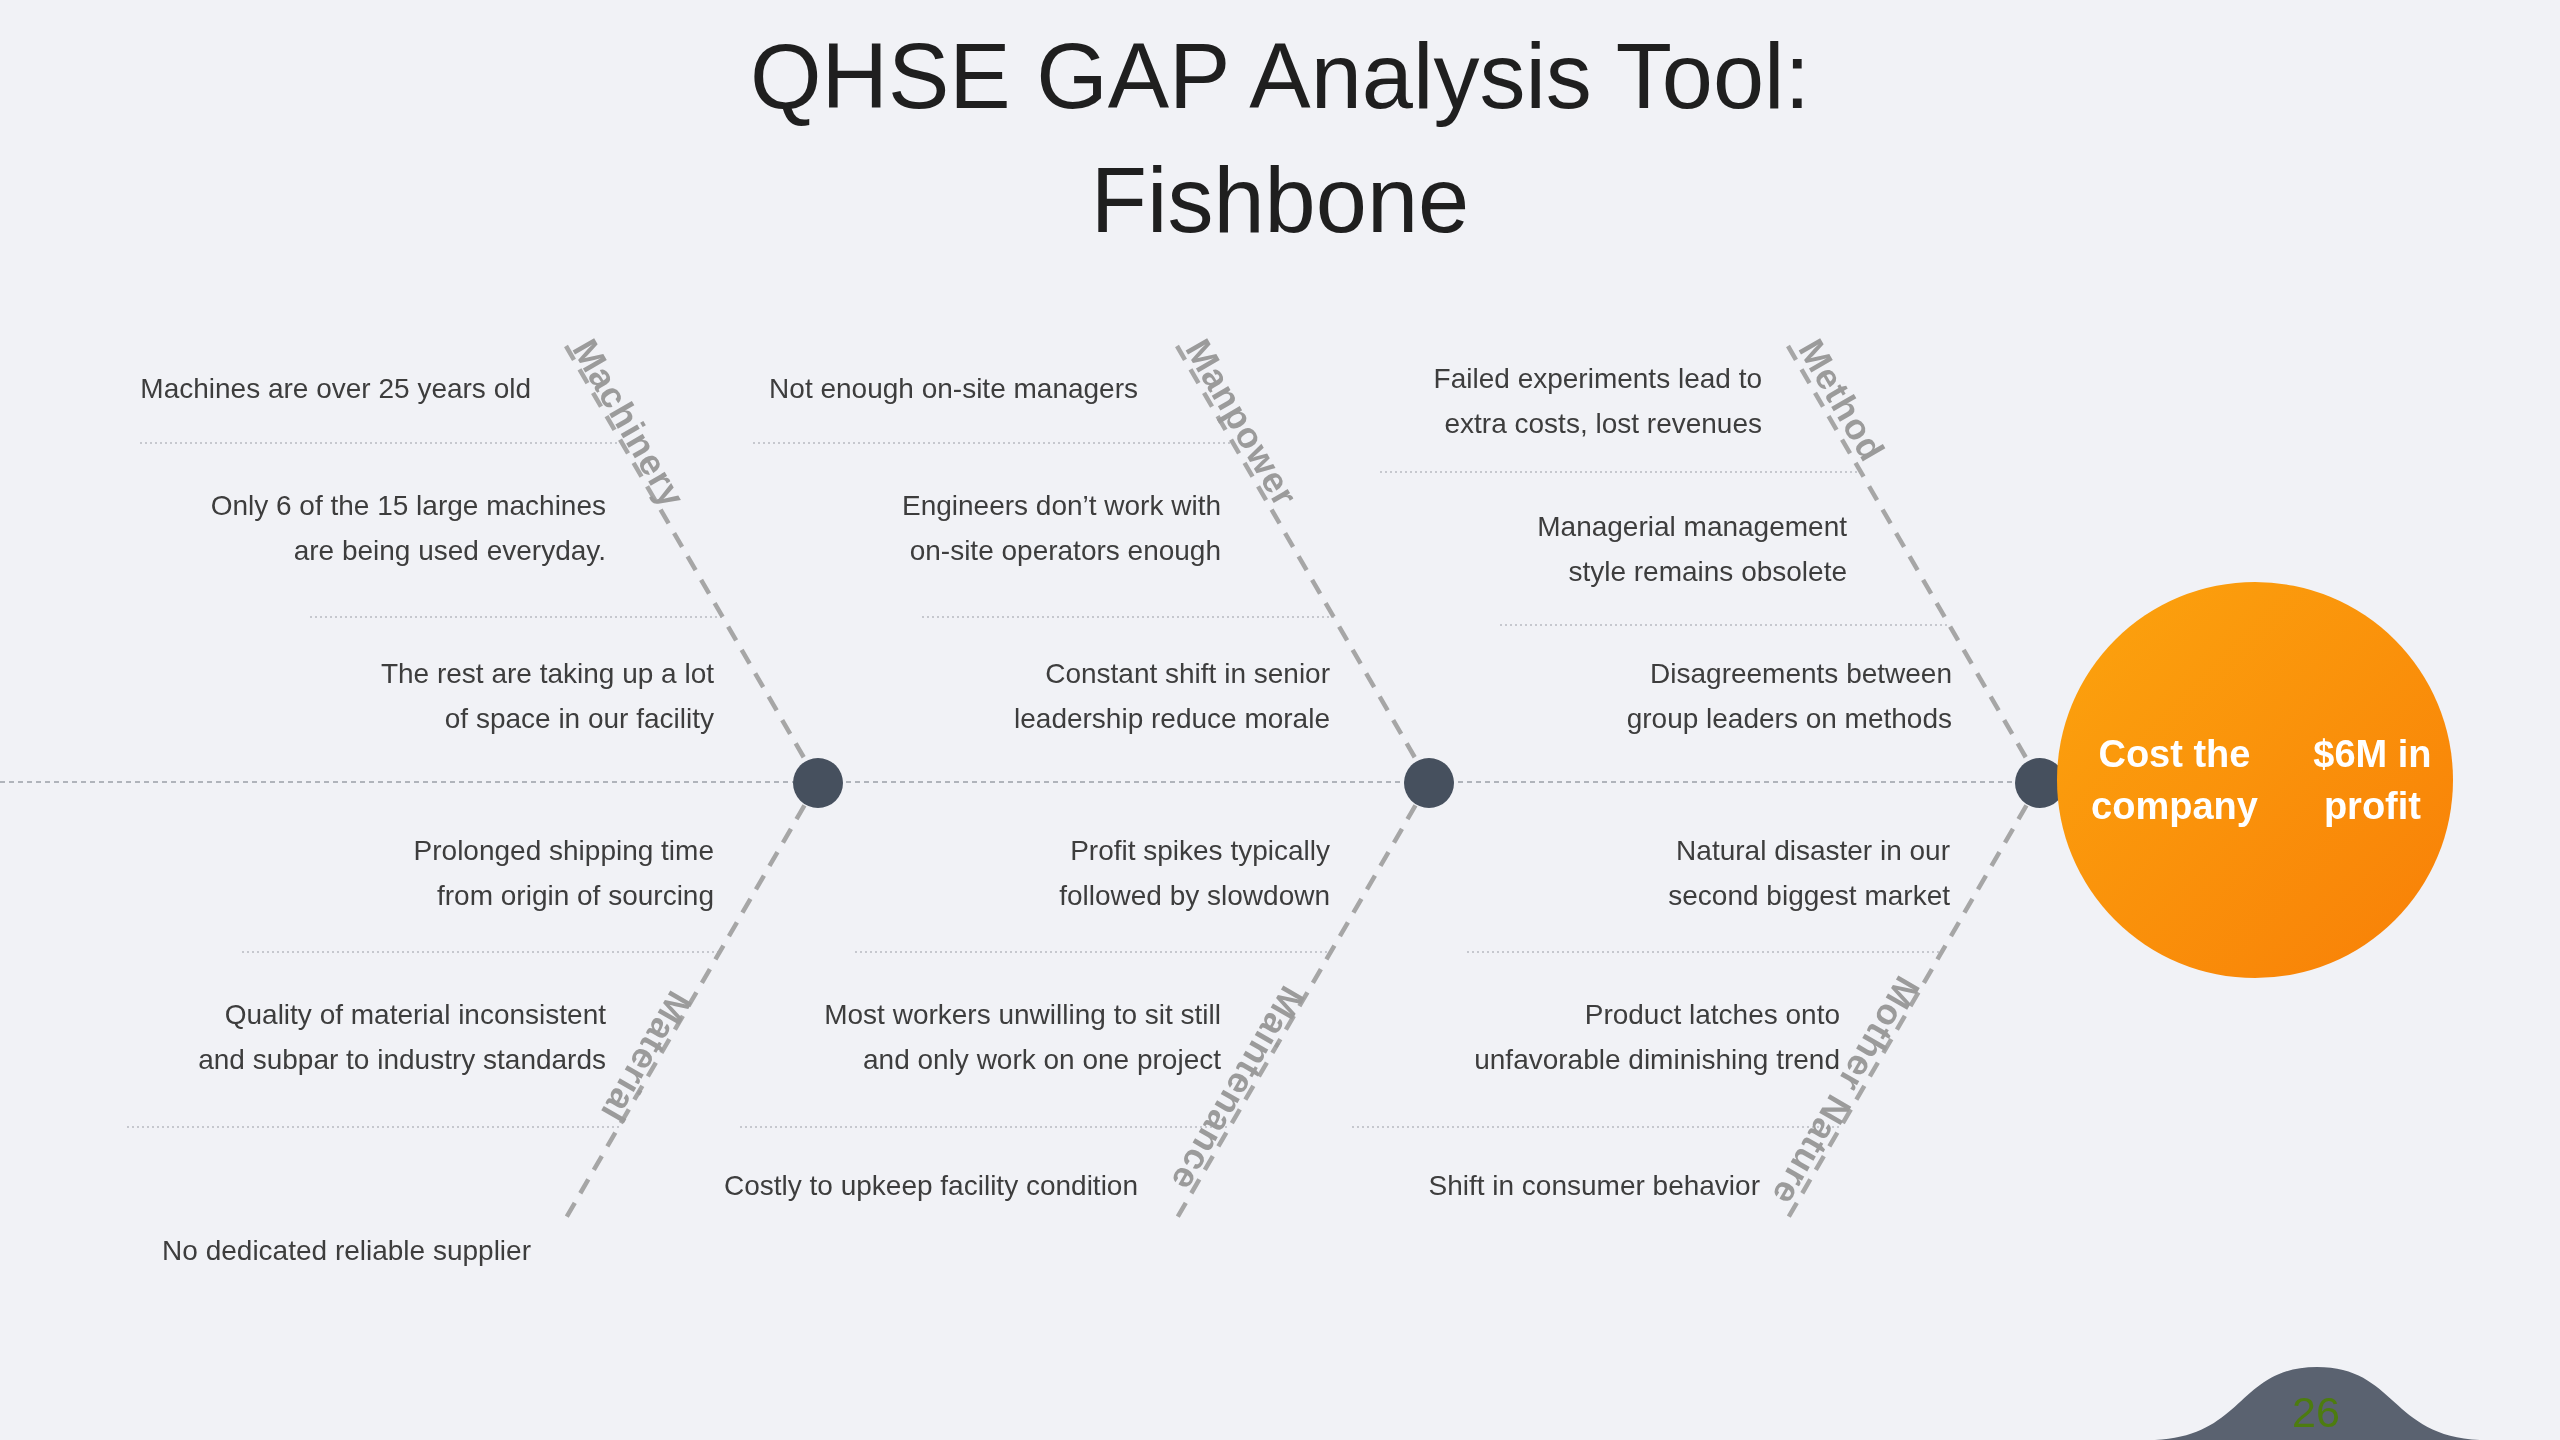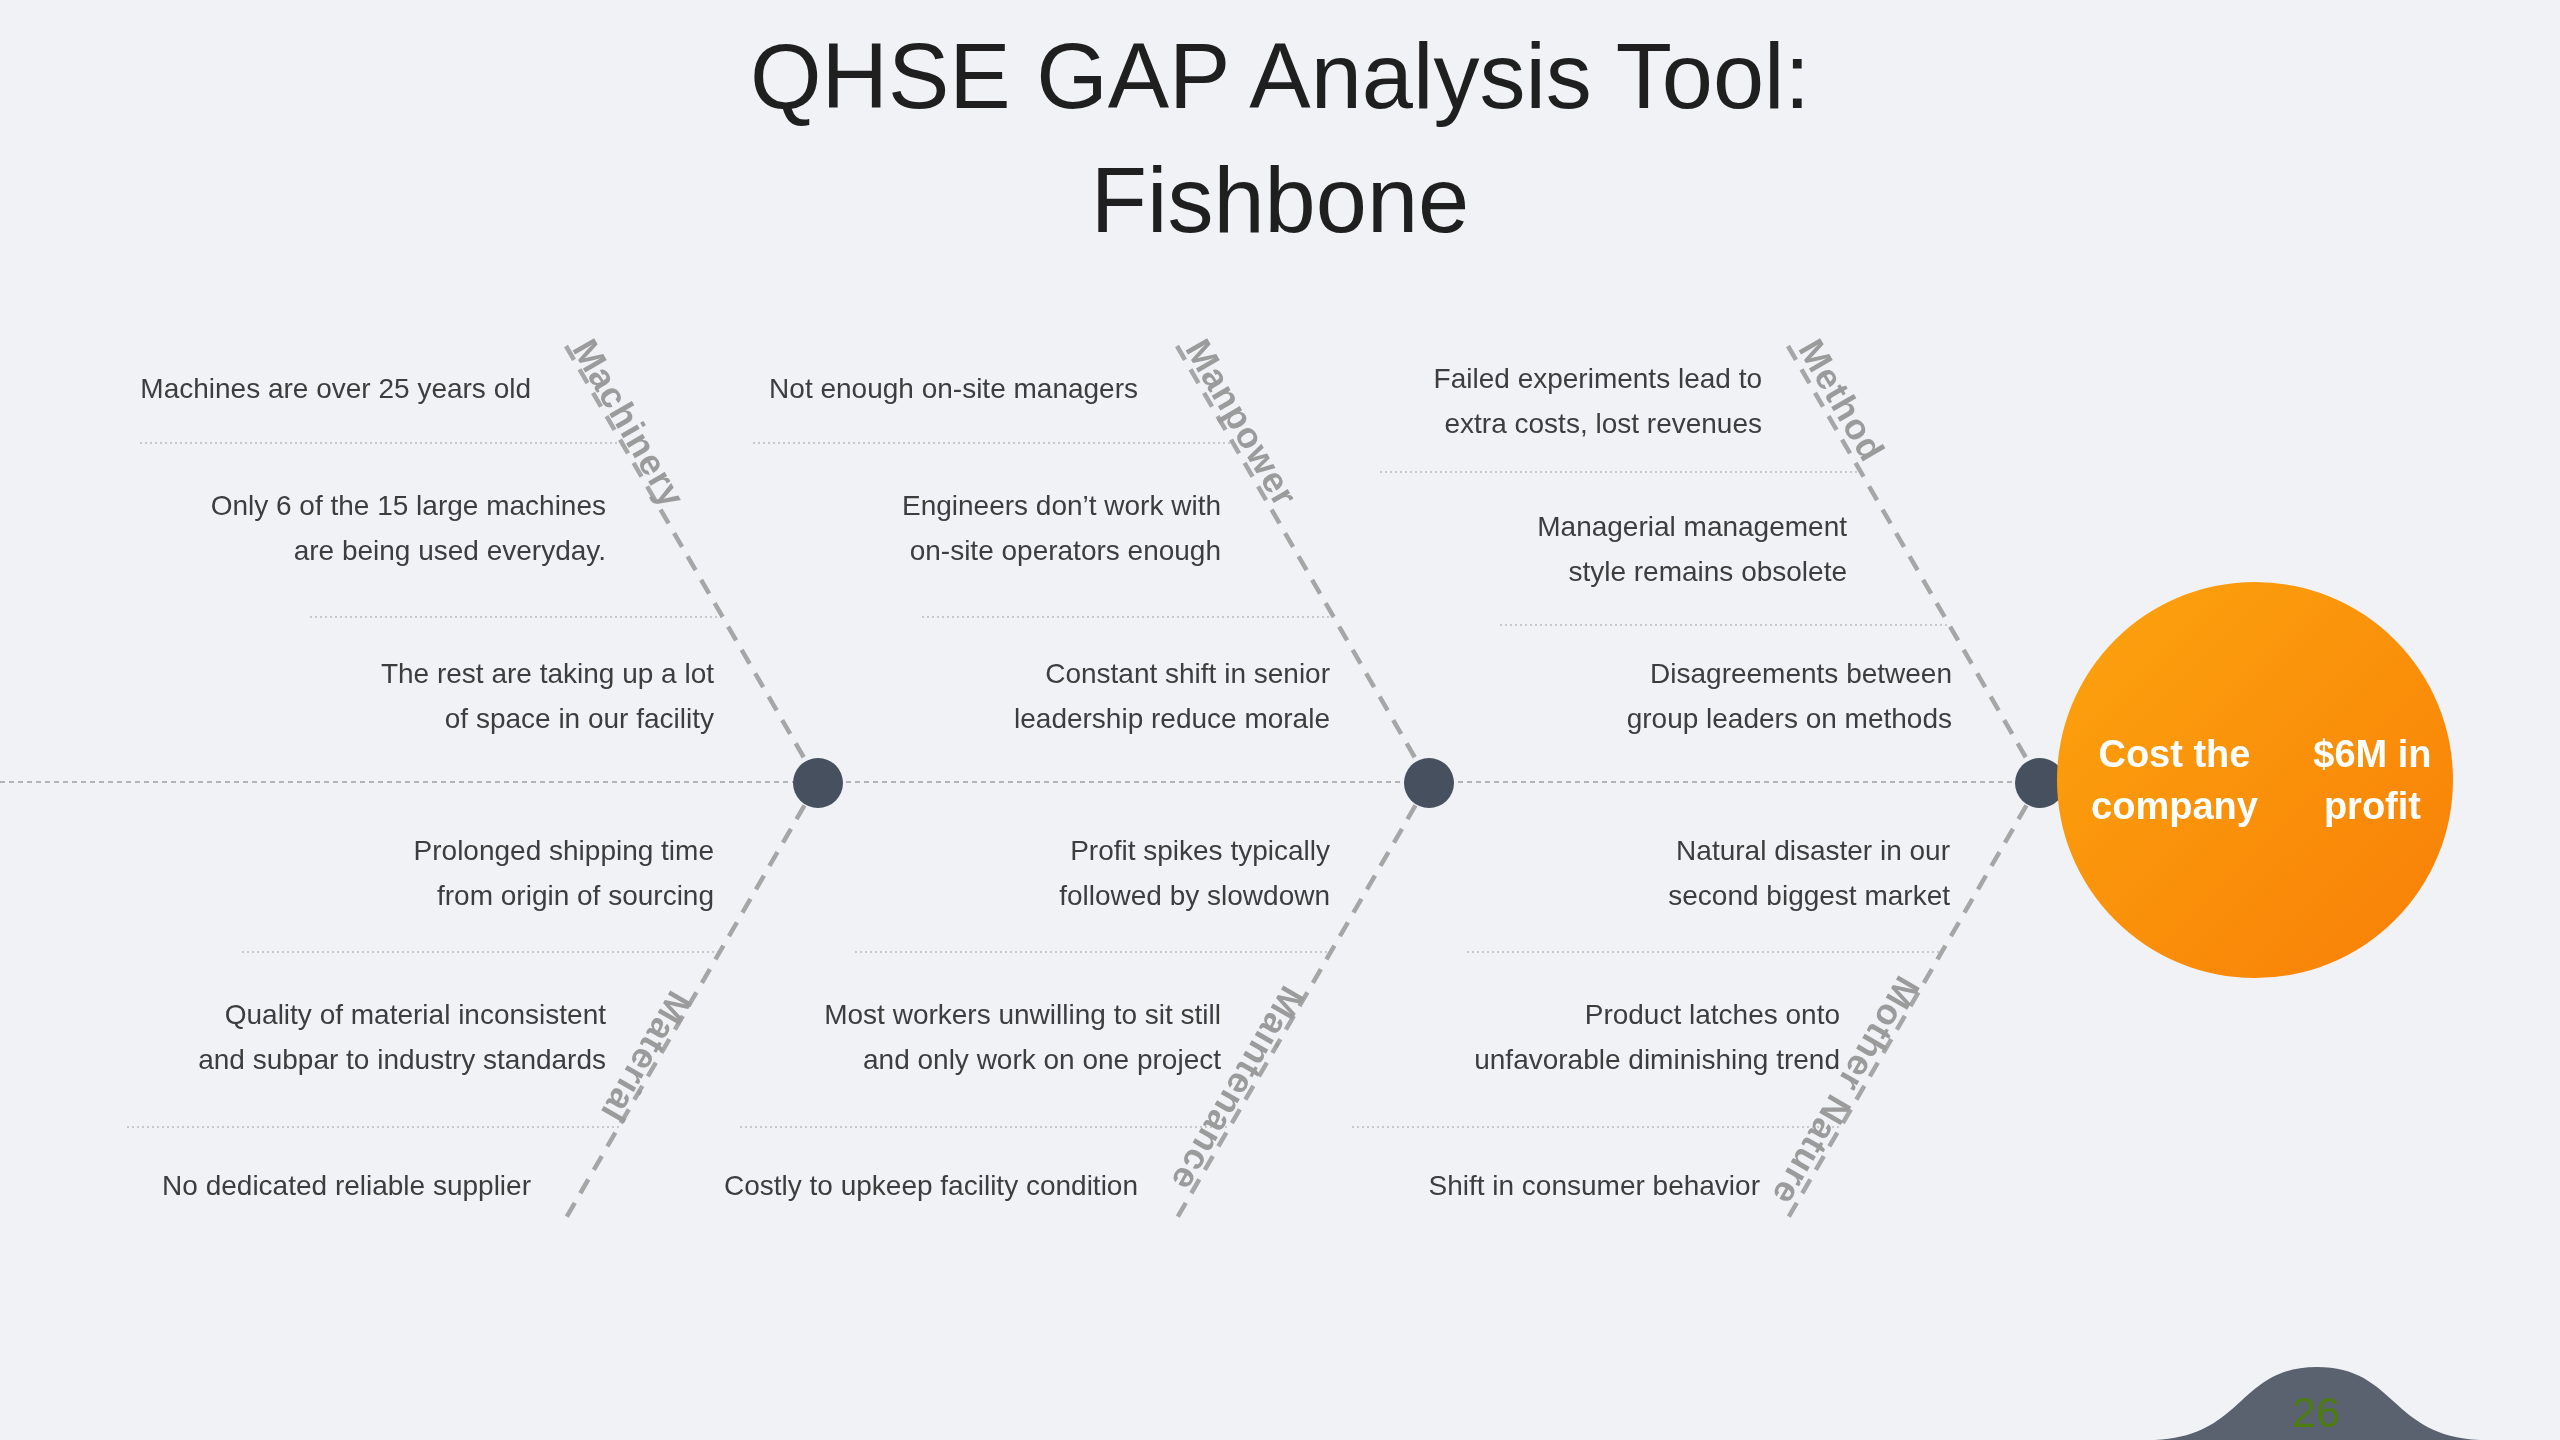--- a/index.html
+++ b/index.html
@@ -132,21 +132,21 @@
   <div class="cause" style="right:2029px; top:366px;">Machines are over 25 years old</div>
   <div class="cause" style="right:1954px; top:483px;">Only 6 of the 15 large machines
 are being used everyday.</div>
   <div class="cause" style="right:1846px; top:651px;">The rest are taking up a lot
 of space in our facility</div>
 
   <div class="cause" style="right:1846px; top:828px;">Prolonged shipping time
 from origin of sourcing</div>
   <div class="cause" style="right:1954px; top:992px;">Quality of material inconsistent
 and subpar to industry standards</div>
-  <div class="cause" style="right:2029px; top:1163px;">No dedicated reliable supplier</div>
+  <div class="cause" style="right:2029px; top:1228px;">No dedicated reliable supplier</div>
 
   <div class="cause" style="right:1422px; top:366px;text-align:right;">Not enough on-site managers</div>
   <div class="cause" style="right:1339px; top:483px;">Engineers don’t work with
 on-site operators enough</div>
   <div class="cause" style="right:1230px; top:651px;">Constant shift in senior
 leadership reduce morale</div>
 
   <div class="cause" style="right:1230px; top:828px;">Profit spikes typically
 followed by slowdown</div>
   <div class="cause" style="right:1339px; top:992px;">Most workers unwilling to sit still

